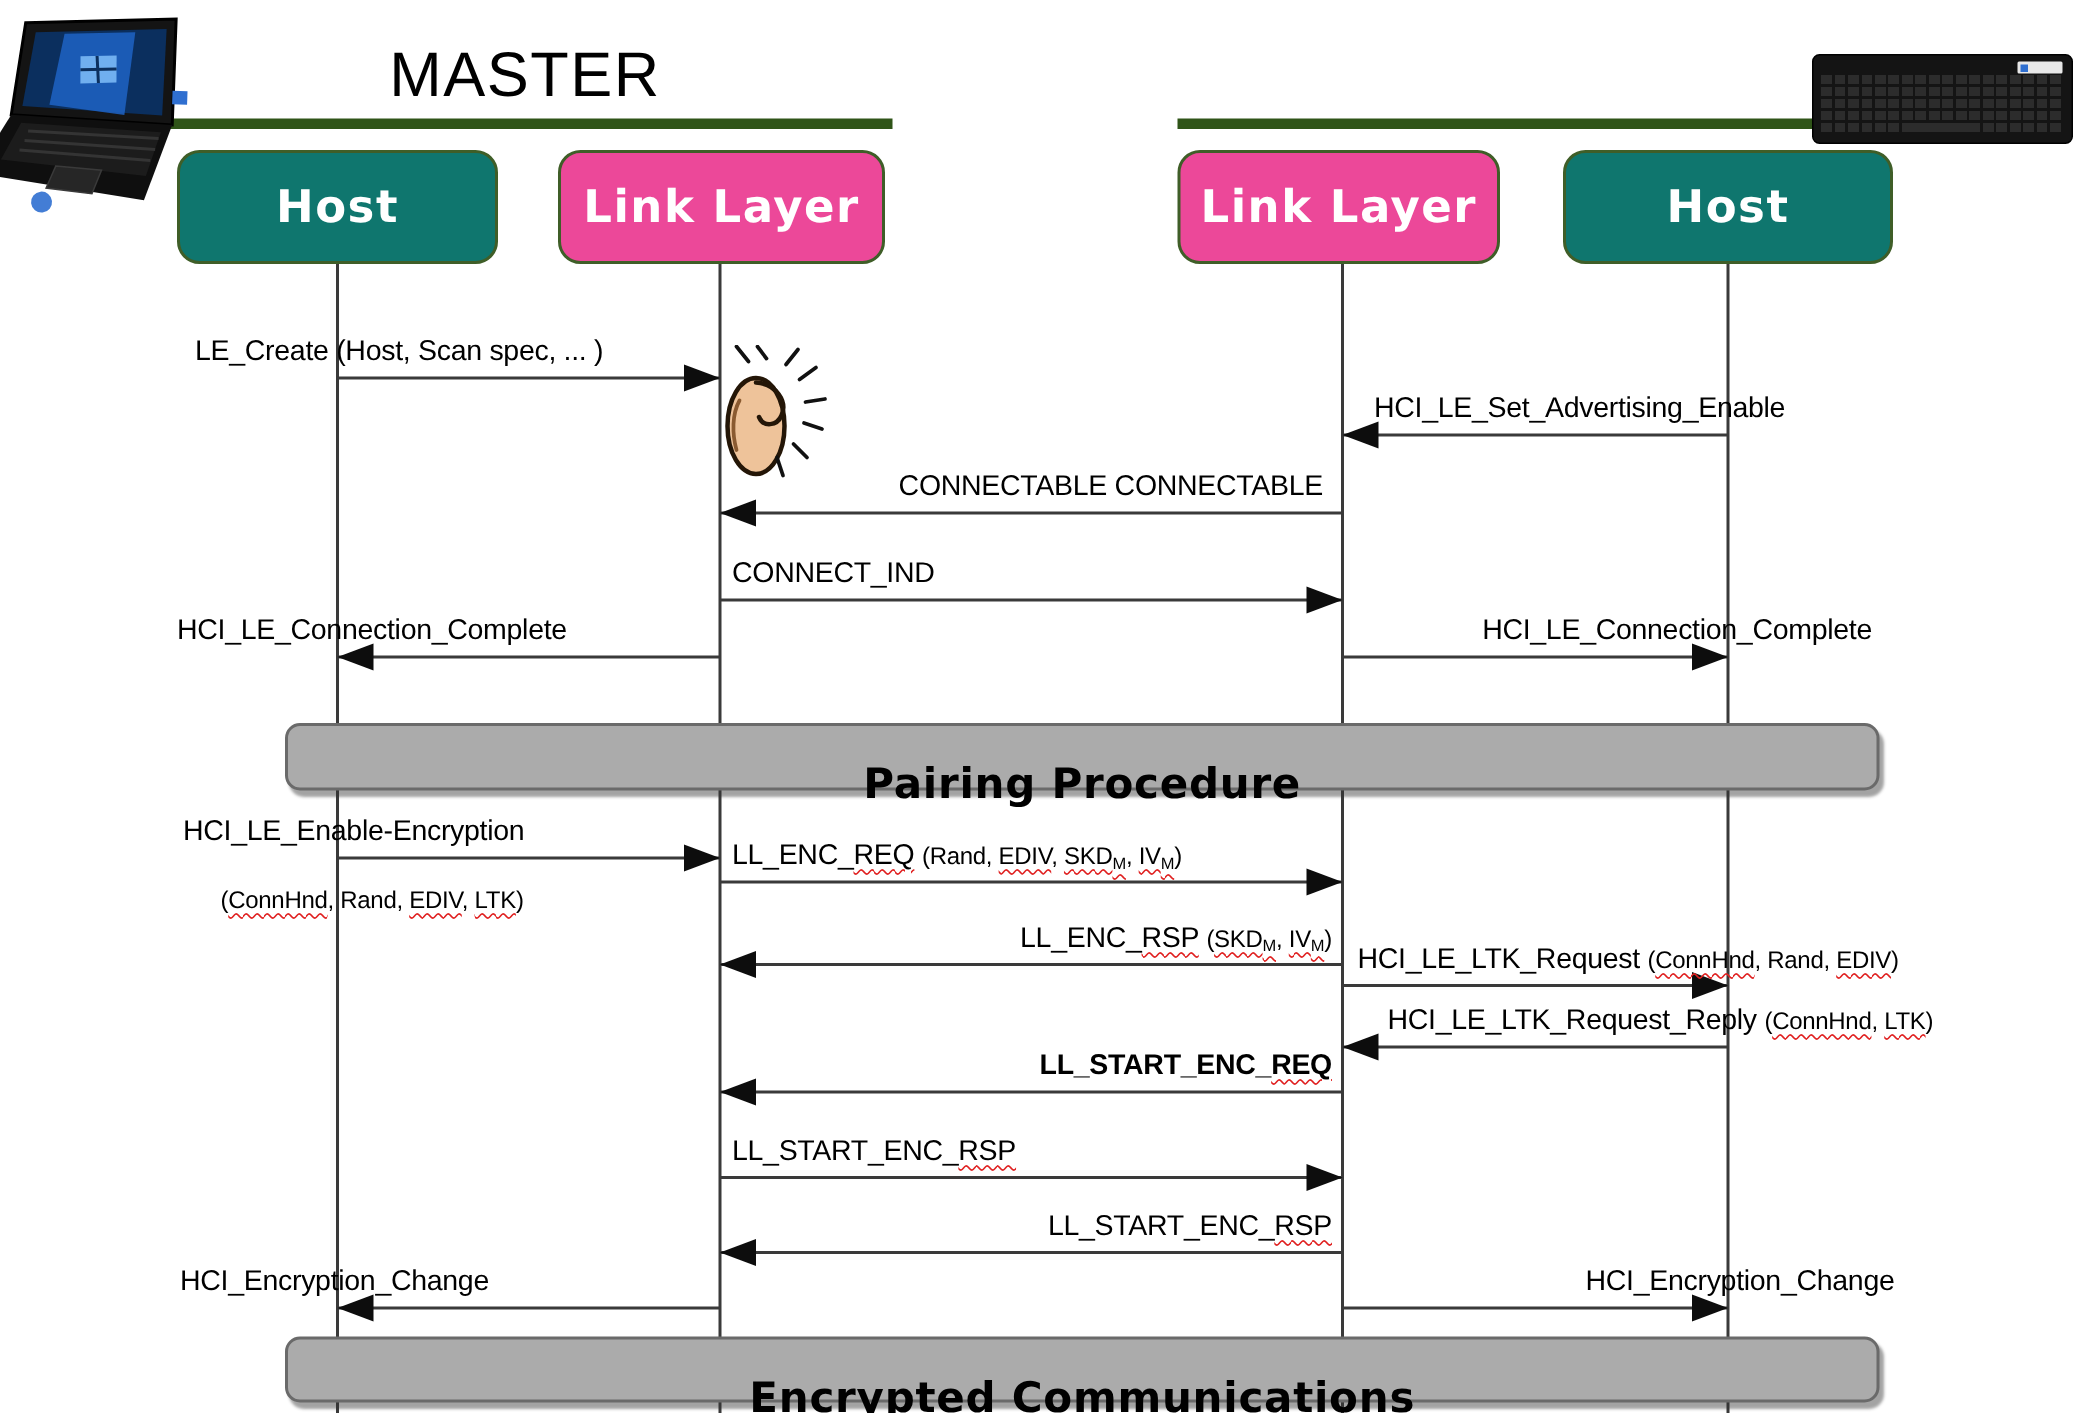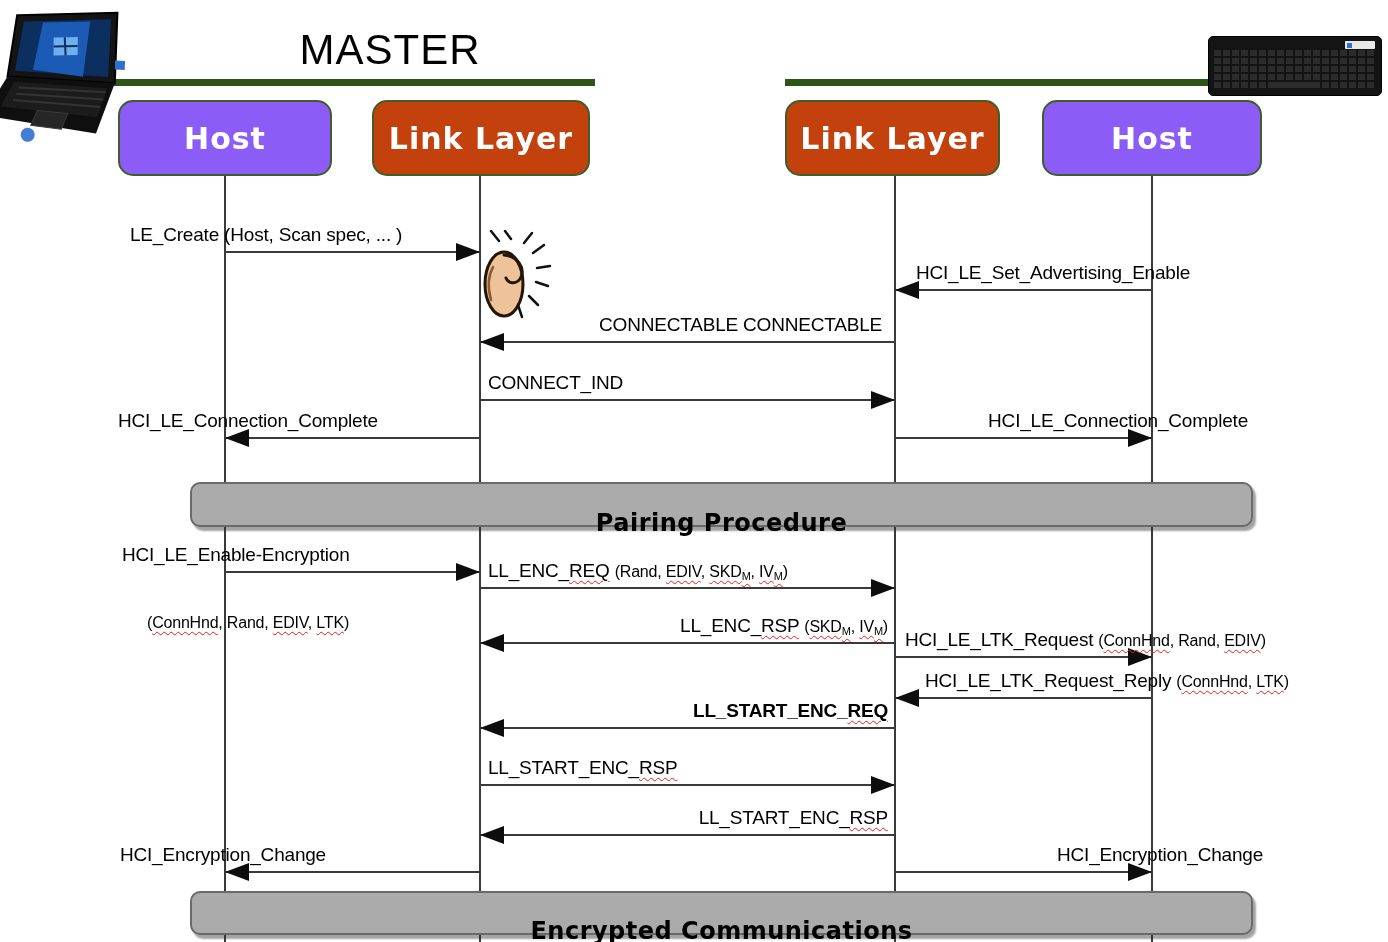--- a/index.html
+++ b/index.html
@@ -1,46 +1,46 @@
 <!DOCTYPE html>
 <html><head>
 <meta charset="utf-8">
 <style>
   html,body{margin:0;padding:0;background:#fff;}
   #canvas{position:relative;width:1388px;height:942px;background:#ffffff;overflow:hidden;
           font-family:"Liberation Sans",sans-serif;}
   .side-title{position:absolute;top:26px;font-size:42px;letter-spacing:1px;color:#000;
-              text-align:center;z-index:1;font-family:"Liberation Sans",sans-serif;margin-left:40px;}
+              text-align:center;z-index:1;font-family:"Liberation Sans",sans-serif;}
   #master-title{left:110px;width:480px;}
   #slave-title{left:785px;width:427px;}
   .underline{position:absolute;top:79px;height:7px;background:#2f5418;z-index:0;}
   #master-underline{left:106px;width:489px;}
   #slave-underline{left:785px;width:427px;}
   .actor{position:absolute;top:100px;height:76px;border:2px solid #3f5e28;border-radius:15px;
          display:flex;align-items:center;justify-content:center;z-index:2;box-sizing:border-box;}
   .actor span{font-family:"DejaVu Sans",sans-serif;font-weight:bold;font-size:30px;color:#fff;letter-spacing:1px;}
-  .actor.host{background:#8b5cf6;}
-  .actor.ll{background:#c2410c;}
+  .actor.host{background:#0f766e;}
+  .actor.ll{background:#ec4899;}
   .lifeline{position:absolute;top:176px;height:766px;width:0;border-left:2px solid #3a3a3a;z-index:1;}
   .mline{position:absolute;height:0;border-top:2px solid #3a3a3a;z-index:3;}
   .arr{position:absolute;width:0;height:0;border-top:9px solid transparent;
        border-bottom:9px solid transparent;z-index:4;}
   .arr-r{border-left:24px solid #0d0d0d;}
   .arr-l{border-right:24px solid #0d0d0d;}
   .mlabel{position:absolute;font-size:19px;letter-spacing:-0.2px;color:#000;white-space:nowrap;
           z-index:4;line-height:22px;}
   .tseg{display:inline;}
   .sm{font-size:16px;}
   .sub{font-size:11px !important;vertical-align:-3px;}
   .sq{text-decoration-line:underline;text-decoration-style:wavy;text-decoration-color:#e02020;
       text-decoration-thickness:1px;text-underline-offset:3px;}
   .bar{position:absolute;left:190px;width:1063px;background:#ababab;border:2px solid #6a6a6a;
        border-radius:10px;z-index:5;display:flex;align-items:center;justify-content:center;
        box-sizing:border-box;box-shadow:3px 4px 2px rgba(50,50,50,0.45);}
-  .bar span{font-family:"DejaVu Sans",sans-serif;font-weight:bold;font-size:24px;color:#000;letter-spacing:0.5px;margin-top:36px;}
+  .bar span{font-family:"DejaVu Sans",sans-serif;font-weight:bold;font-size:28px;color:#000;letter-spacing:0.5px;margin-top:36px;}
   #laptop{position:absolute;left:-6px;top:2px;z-index:6;}
   #ear{position:absolute;left:481px;top:230px;z-index:2;}
   .kb{position:absolute;left:1208px;top:36px;width:172px;height:58px;background:#141414;
       border:1px solid #000;border-radius:5px;z-index:6;}
   .kb-keys{position:absolute;left:5px;top:13px;width:160px;height:38px;
       background-image:
         repeating-linear-gradient(to bottom, rgba(20,20,20,0) 0 6px, #141414 6px 8px),
         repeating-linear-gradient(to right, #2c2c2c 0 7px, #141414 7px 9px);}
   .kb-logo{position:absolute;right:6px;top:4px;width:30px;height:8px;background:#e8e8e8;border-radius:1px;}
   .kb-logo::before{content:"";position:absolute;left:2px;top:1.5px;width:5px;height:5px;background:#2f6fd0;}
@@ -127,21 +127,21 @@
       <div class="mlabel" style="top: 372px; left: 488px;"><span class="tseg">CONNECT_IND</span></div>
       <div class="mline" style="left: 225px; top: 437px; width: 255px;"></div>
       <div class="arr arr-l" style="top: 429px; left: 225px;"></div>
       <div class="mlabel" style="top: 410px; left: 118px;"><span class="tseg">HCI_LE_Connection_Complete</span></div>
       <div class="mline" style="left: 895px; top: 437px; width: 257px;"></div>
       <div class="arr arr-r" style="top: 429px; left: 1128px;"></div>
       <div class="mlabel" style="top: 410px; right: 140px;"><span class="tseg">HCI_LE_Connection_Complete</span></div>
       <div class="mline" style="left: 225px; top: 571px; width: 255px;"></div>
       <div class="arr arr-r" style="top: 563px; left: 456px;"></div>
       <div class="mlabel" style="top: 544px; left: 122px;"><span class="tseg">HCI_LE_Enable-Encryption</span></div>
-      <div class="mlabel" style="top: 611px; left: 147px;"><span class="tseg sm">(</span><span class="tseg sm sq">ConnHnd</span><span class="tseg sm">, Rand, </span><span class="tseg sm sq">EDIV</span><span class="tseg sm">, </span><span class="tseg sm sq">LTK</span><span class="tseg sm">)</span></div>
+      <div class="mlabel" style="top: 589px; left: 147px;"><span class="tseg sm">(</span><span class="tseg sm sq">ConnHnd</span><span class="tseg sm">, Rand, </span><span class="tseg sm sq">EDIV</span><span class="tseg sm">, </span><span class="tseg sm sq">LTK</span><span class="tseg sm">)</span></div>
       <div class="mline" style="left: 480px; top: 587px; width: 415px;"></div>
       <div class="arr arr-r" style="top: 579px; left: 871px;"></div>
       <div class="mlabel" style="top: 560px; left: 488px;"><span class="tseg">LL_ENC_</span><span class="tseg sq">REQ</span><span class="tseg"> </span><span class="tseg sm">(Rand, </span><span class="tseg sm sq">EDIV</span><span class="tseg sm">, </span><span class="tseg sm sq">SKD</span><span class="tseg sm sub sq">M</span><span class="tseg sm">, </span><span class="tseg sm sq">IV</span><span class="tseg sm sub sq">M</span><span class="tseg sm">)</span></div>
       <div class="mline" style="left: 480px; top: 642px; width: 415px;"></div>
       <div class="arr arr-l" style="top: 634px; left: 480px;"></div>
       <div class="mlabel" style="top: 615px; right: 500px;"><span class="tseg">LL_ENC_</span><span class="tseg sq">RSP</span><span class="tseg"> </span><span class="tseg sm">(</span><span class="tseg sm sq">SKD</span><span class="tseg sm sub sq">M</span><span class="tseg sm">, </span><span class="tseg sm sq">IV</span><span class="tseg sm sub sq">M</span><span class="tseg sm">)</span></div>
       <div class="mline" style="left: 895px; top: 656px; width: 257px;"></div>
       <div class="arr arr-r" style="top: 648px; left: 1128px;"></div>
       <div class="mlabel" style="top: 629px; left: 905px;"><span class="tseg">HCI_LE_LTK_Request </span><span class="tseg sm">(</span><span class="tseg sm sq">ConnHnd</span><span class="tseg sm">, Rand, </span><span class="tseg sm sq">EDIV</span><span class="tseg sm">)</span></div>
       <div class="mline" style="left: 895px; top: 697px; width: 257px;"></div>

